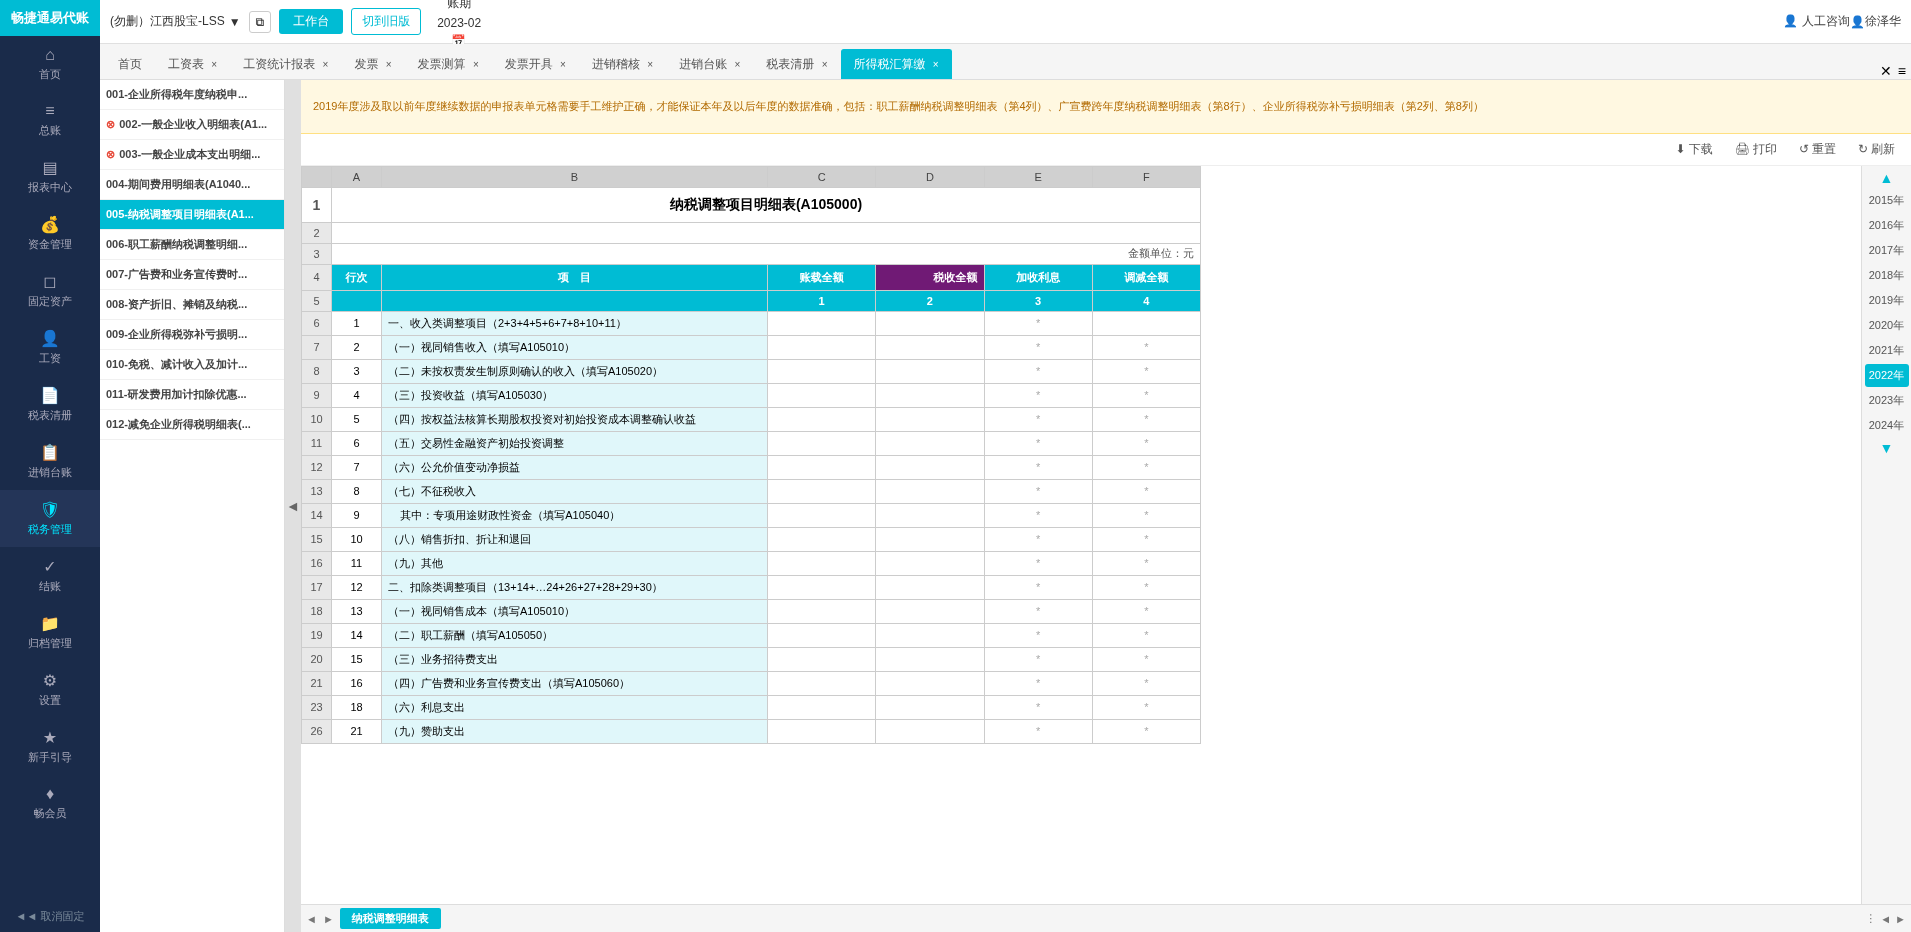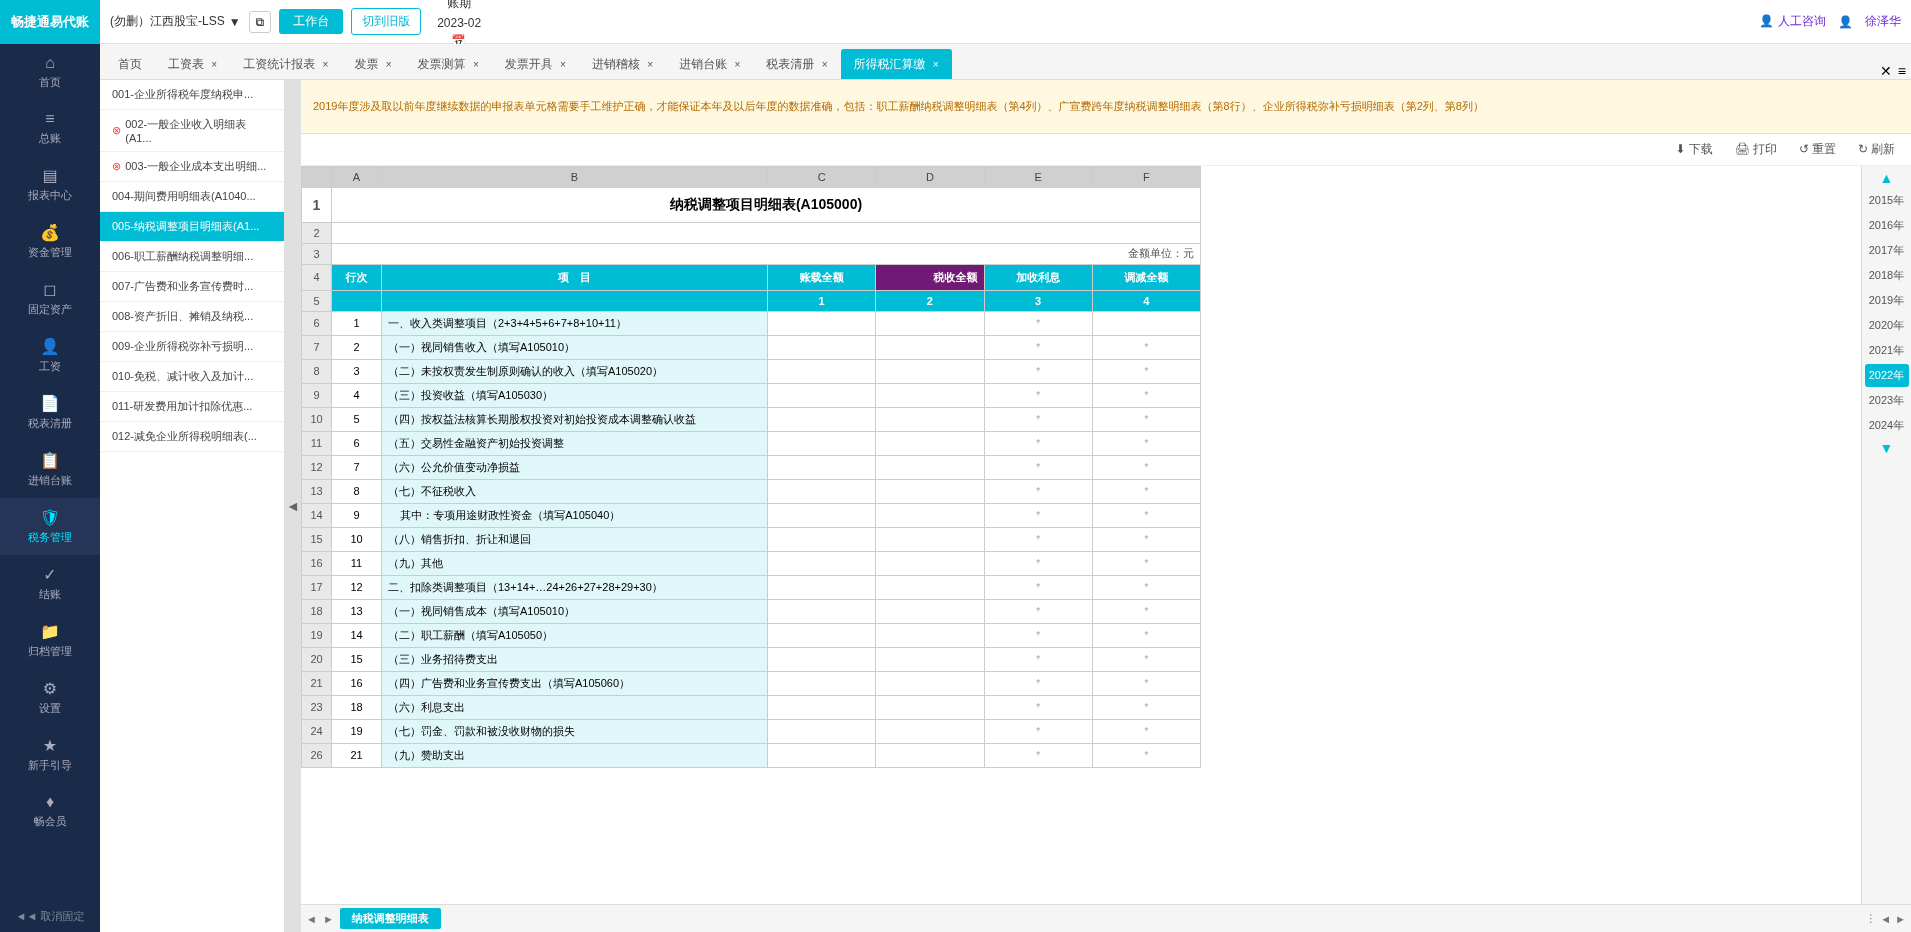--- a/index.html
+++ b/index.html
@@ -1,50 +1,50 @@
 <!DOCTYPE html>
 <html><head>
   <meta charset="utf-8">
   <style>
     * { box-sizing: border-box; margin: 0; padding: 0; }
     body { font-family: 'Microsoft YaHei', Arial, sans-serif; font-size: 12px; background: #f0f2f5; display: flex; height: 932px; overflow: hidden; }
 
     
     .sidebar { width: 100px; background: #1a2b4a; display: flex; flex-direction: column; color: #fff; flex-shrink: 0; }
-    .sidebar-logo { background: #00bcd4; padding: 10px 5px; text-align: center; font-size: 13px; font-weight: bold; color: #fff; height: 44px; display: flex; align-items: center; justify-content: center; }
+    .sidebar-logo { background: #00bcd4; padding: 10px 5px; text-align: center; font-size: 13px; font-weight: bold; color: #fff; height: 36px; display: flex; align-items: center; justify-content: center; }
     .sidebar-item { display: flex; flex-direction: column; align-items: center; padding: 10px 5px; cursor: pointer; color: #aab; font-size: 11px; gap: 3px; }
     .sidebar-item.active { background: #243558; color: #00e5ff; }
     .sidebar-item .icon { font-size: 16px; }
     .sidebar-footer { margin-top: auto; padding: 8px; font-size: 11px; color: #7a8a9a; text-align: center; cursor: pointer; }
 
     
     .main { flex: 1; display: flex; flex-direction: column; overflow: hidden; }
 
     
     .topbar { height: 44px; background: #fff; display: flex; align-items: center; padding: 0 10px; border-bottom: 1px solid #e0e0e0; gap: 8px; flex-shrink: 0; }
     .topbar-company { display: flex; align-items: center; gap: 4px; font-size: 12px; color: #333; }
     .topbar-copy-btn { border: 1px solid #ccc; background: #fff; padding: 3px 6px; border-radius: 3px; cursor: pointer; font-size: 12px; }
     .topbar-workbench { background: #00bcd4; color: #fff; border: none; padding: 4px 14px; border-radius: 3px; cursor: pointer; font-size: 12px; }
     .topbar-old-btn { border: 1px solid #00bcd4; background: #fff; color: #00bcd4; padding: 4px 10px; border-radius: 3px; cursor: pointer; font-size: 12px; }
     .topbar-period { display: flex; align-items: center; gap: 4px; font-size: 12px; color: #333; margin-left: 8px; flex-direction: column; }
-    .topbar-right { margin-left: auto; display: flex; align-items: center; gap: 12px; font-size: 12px; color: #6d28d9; }
+    .topbar-right { margin-left: auto; display: flex; align-items: center; font-size: 12px; color: #404040; }
 
     
     .nav-tabs { height: 36px; background: #f5f5f5; display: flex; align-items: flex-end; padding: 0 5px; border-bottom: 1px solid #ddd; flex-shrink: 0; overflow-x: auto; }
     .nav-tab { padding: 6px 12px; font-size: 12px; color: #555; cursor: pointer; border: 1px solid transparent; border-bottom: none; background: transparent; white-space: nowrap; }
     .nav-tab.active { background: #00bcd4; color: #fff; border-color: #00bcd4; border-radius: 3px 3px 0 0; }
     .nav-tab .close-icon { margin-left: 4px; font-size: 10px; }
     .nav-tab-close { margin-left: auto; display: flex; align-items: center; gap: 4px; }
 
     
     .content { flex: 1; display: flex; overflow: hidden; background: #fff; }
 
     
     .left-panel { width: 185px; border-right: 1px solid #ddd; overflow-y: auto; flex-shrink: 0; background: #fff; }
-    .left-panel-item { padding: 7px 12px; font-size: 11px; color: #444; cursor: pointer; border-bottom: 1px solid #f0f0f0; display: flex; align-items: center; gap: 4px; }
+    .left-panel-item { padding: 7px 6px; font-size: 11px; color: #444; cursor: pointer; border-bottom: 1px solid #f0f0f0; display: flex; align-items: center; gap: 4px; font-weight: bold; }
     .left-panel-item.active { background: #00bcd4; color: #fff; }
     .left-panel-item .warn { color: #e74c3c; }
 
     
     .collapse-btn { width: 16px; background: #e0e0e0; display: flex; align-items: center; justify-content: center; cursor: pointer; font-size: 14px; color: #666; flex-shrink: 0; }
 
     
     .right-content { flex: 1; display: flex; flex-direction: column; overflow: hidden; }
 
     
@@ -422,29 +422,20 @@
               <tr class="data-row">
                 <td class="row-num">23</td>
                 <td style="text-align:center;">18</td>
                 <td class="item-name">（六）利息支出</td>
                 <td class="number-cell"></td>
                 <td class="number-cell"></td>
                 <td class="asterisk">*</td>
                 <td class="asterisk">*</td>
               </tr>
               <tr class="data-row">
-                <td class="row-num">24</td>
-                <td style="text-align:center;">19</td>
-                <td class="item-name">（七）罚金、罚款和被没收财物的损失</td>
-                <td class="number-cell"></td>
-                <td class="number-cell"></td>
-                <td class="asterisk">*</td>
-                <td class="asterisk">*</td>
-              </tr>
-              <tr class="data-row">
                 <td class="row-num">26</td>
                 <td style="text-align:center;">21</td>
                 <td class="item-name">（九）赞助支出</td>
                 <td class="number-cell"></td>
                 <td class="number-cell"></td>
                 <td class="asterisk">*</td>
                 <td class="asterisk">*</td>
               </tr>
             </tbody>
           </table>

